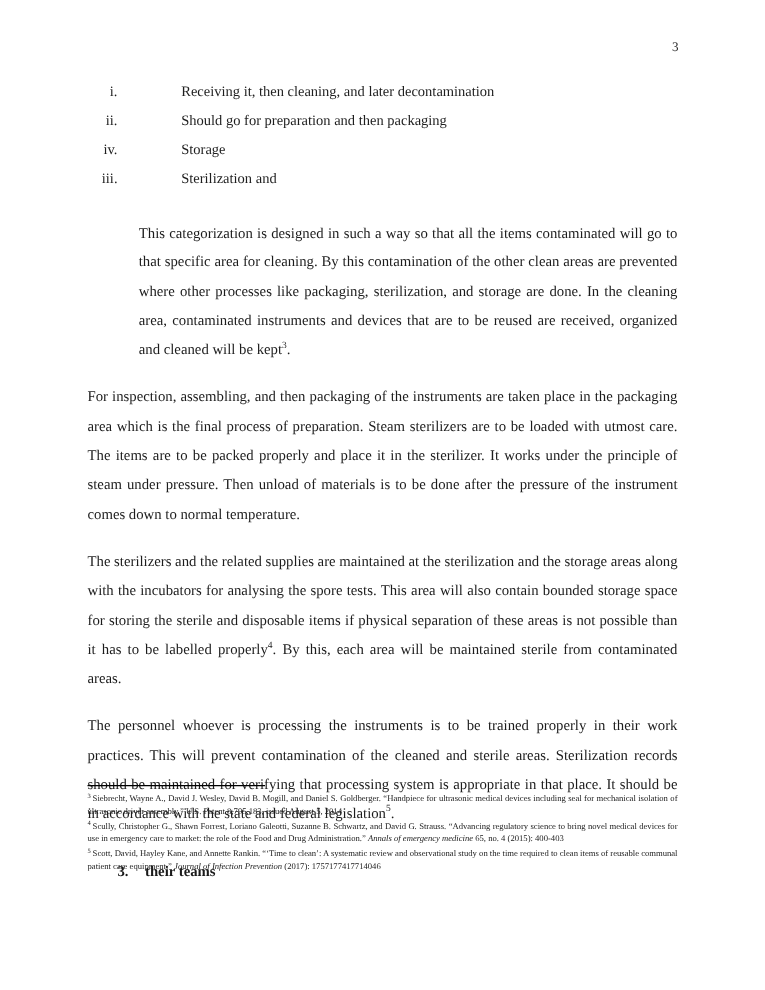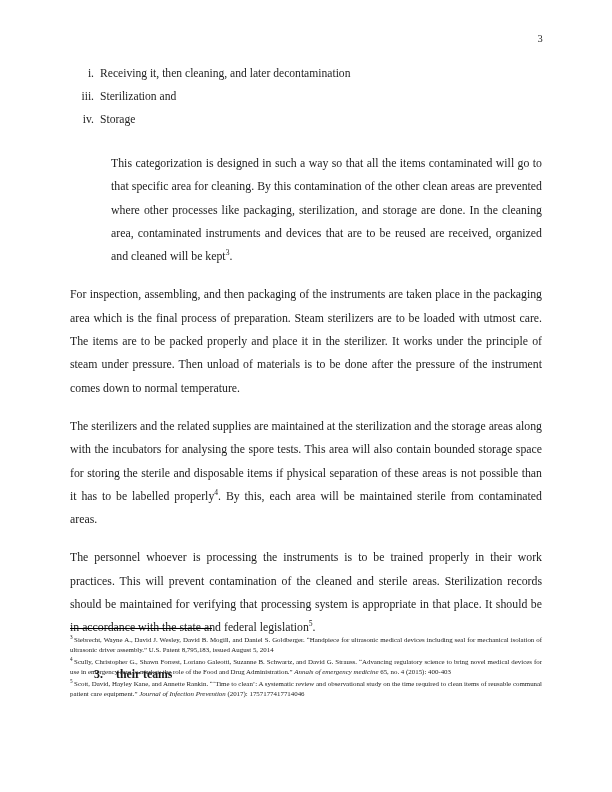--- a/index.html
+++ b/index.html
@@ -48,20 +48,21 @@
   }
   .roman-marker {
     width: 30px;
     min-width: 30px;
     text-align: right;
     padding-right: 6px;
     box-sizing: border-box;
   }
   .roman-text {
     flex: 1;
+    margin-left: 45px;
   }
 
   
   p.body-par {
     text-align: justify;
     text-justify: inter-word;
     font-size: 11.8px;
     line-height: 23.3px;
     margin: 15px 0 0 0;
     color: #1c1c1c;
@@ -143,26 +144,30 @@
   <div class="page-number">3</div>
 
   <div class="content">
 
     <ul class="roman-list">
       <li class="roman-item">
         <span class="roman-marker">i.</span>
         <span class="roman-text">Receiving it, then cleaning, and later decontamination</span>
       </li>
       <li class="roman-item">
-        <span class="roman-marker">iii.</span>
-        <span class="roman-text">Sterilization and</span>
+        <span class="roman-marker">ii.</span>
+        <span class="roman-text">Should go for preparation and then packaging</span>
       </li>
       <li class="roman-item">
         <span class="roman-marker">iv.</span>
         <span class="roman-text">Storage</span>
+      </li>
+      <li class="roman-item">
+        <span class="roman-marker">iii.</span>
+        <span class="roman-text">Sterilization and</span>
       </li>
     </ul>
 
     <p class="body-par first-par"><span>This categorization is designed in such a way so that all the items contaminated will go to that specific area for cleaning. By this contamination of the other clean areas are prevented where other processes like packaging, sterilization, and storage are done. In the cleaning area, contaminated instruments and devices that are to be reused are received, organized and cleaned will be kept</span><sup class="fn-ref">3</sup><span>.</span></p>
 
     <p class="body-par"><span>For inspection, assembling, and then packaging of the instruments are taken place in the packaging area which is the final process of preparation. Steam sterilizers are to be loaded with utmost care. The items are to be packed properly and place it in the sterilizer. It works under the principle of steam under pressure. Then unload of materials is to be done after the pressure of the instrument comes down to normal temperature.</span></p>
 
     <p class="body-par"><span>The sterilizers and the related supplies are maintained at the sterilization and the storage areas along with the incubators for analysing the spore tests. This area will also contain bounded storage space for storing the sterile and disposable items if physical separation of these areas is not possible than it has to be labelled properly</span><sup class="fn-ref">4</sup><span>. By this, each area will be maintained sterile from contaminated areas.</span></p>
 
     <p class="body-par"><span>The personnel whoever is processing the instruments is to be trained properly in their work practices. This will prevent contamination of the cleaned and sterile areas. Sterilization records should be maintained for verifying that processing system is appropriate in that place. It should be in accordance with the state and federal legislation</span><sup class="fn-ref">5</sup><span>.</span></p>

